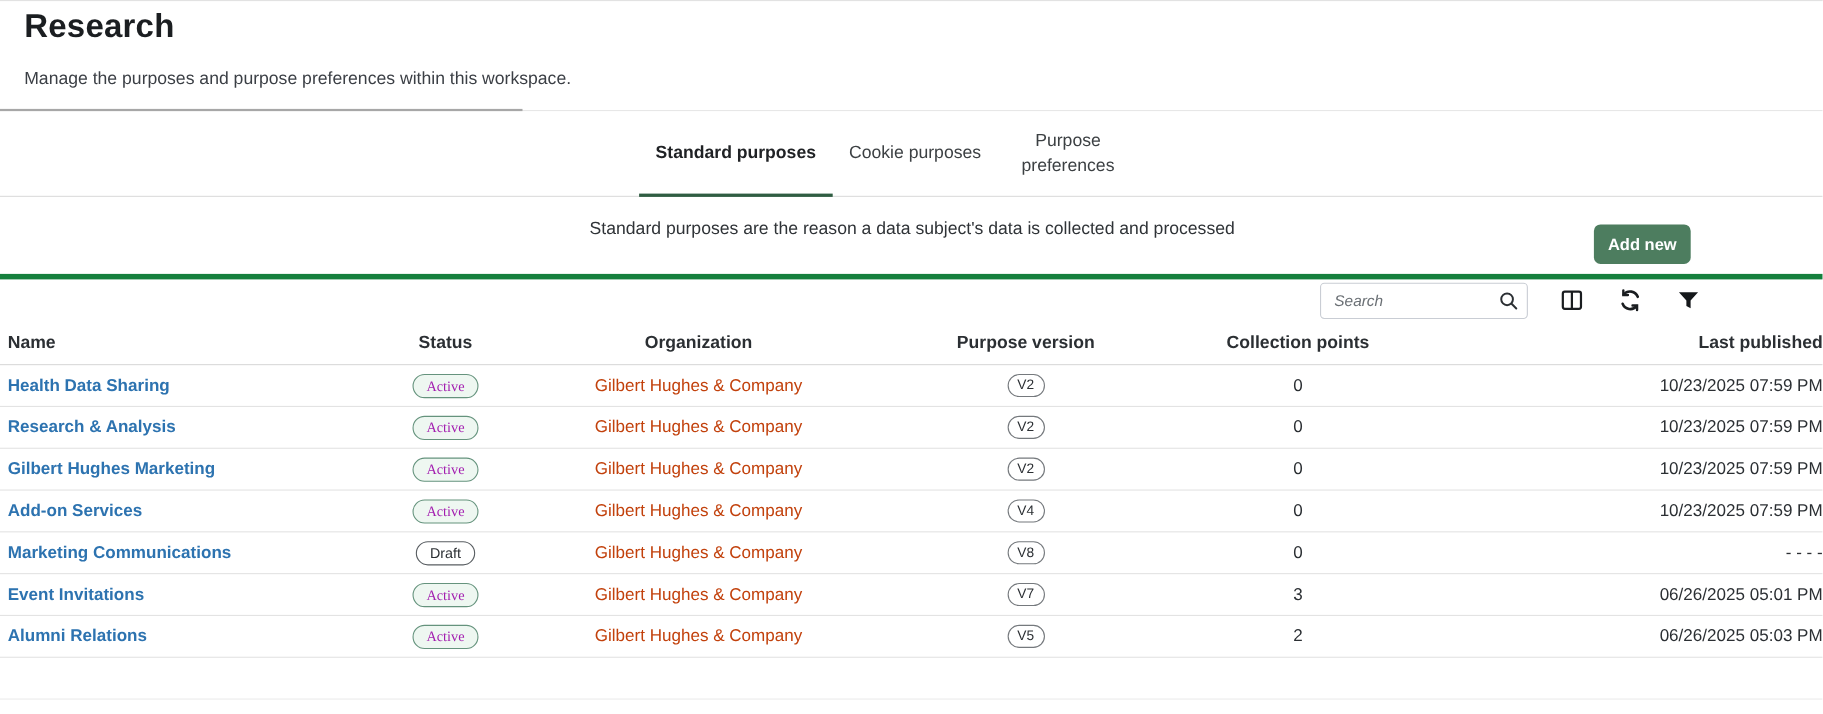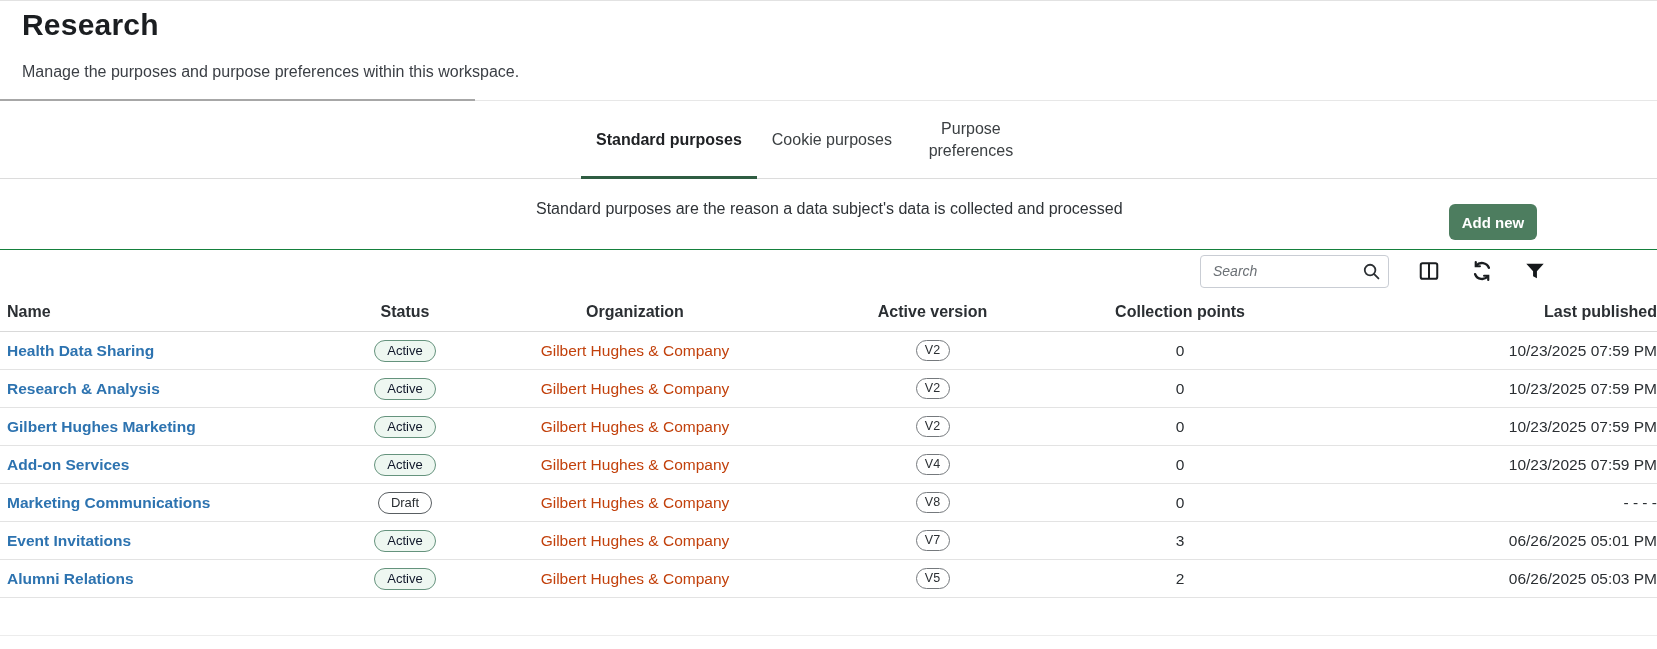--- a/index.html
+++ b/index.html
@@ -26,41 +26,41 @@
   .tab.narrow { width:128px; line-height:1.35; }
 
   
   .desc-zone { position:relative; height:70px; }
   .tab-description { position:absolute; left:536px; top:21px; font-size:16px; color:#2f3337; }
   .add-new-btn { position:absolute; right:120px; top:25px; width:88px; height:36px;
     background:var(--accent-green,#4d7d5f); color:#ffffff; font-size:15px; font-weight:700;
     border:none; border-radius:6px; cursor:pointer; font-family:inherit; }
 
   
-  .toolbar { height:43px; border-top:1px solid #15803d; display:flex; align-items:center;
+  .toolbar { height:43px; border-top:5px solid #15803d; display:flex; align-items:center;
     justify-content:flex-end; padding-right:109px; gap:27px; }
   .search-wrap { position:relative; width:189px; height:33px; }
   .search-input { width:100%; height:100%; border:1px solid #c9cdd4; border-radius:4px;
     padding:0 32px 0 12px; font-size:14px; font-style:italic; color:#444; font-family:inherit; }
   .search-input::placeholder { color:#6b7075; font-style:italic; }
   .search-icon { position:absolute; right:8px; top:7px; }
   .tool-icon { width:26px; height:26px; display:flex; align-items:center; justify-content:center; cursor:pointer; }
 
   
   .grid-row { display:grid; grid-template-columns:330px 150px 310px 285px 210px auto; align-items:center; }
   .thead { height:40px; border-bottom:1px solid #d9d9d9; font-size:16px; font-weight:700; color:#2b2f33; }
   .col-name { padding-left:7px; text-align:left; }
   .col-status, .col-org, .col-version, .col-points { text-align:center; }
   .col-published { text-align:right; padding-left:16px; }
   .trow { height:38px; border-bottom:1px solid #e3e3e3; font-size:15.5px; }
   .trow-empty { height:38px; border-bottom:1px solid #ececec; }
   .name-link { color:var(--link-blue,#2d73b0); font-weight:600; text-decoration:none; cursor:pointer; }
   .org-text { color:#c2410c; }
   .badge { display:inline-block; padding:3px 12px 4px 12px; border-radius:13px; font-size:13px; line-height:1; }
-  .badge.active { background:var(--active-badge-bg,#eef7f1); border:1.5px solid var(--active-badge-border,#65937d); color:#0f172a; }
+  .badge.active { background:var(--active-badge-bg,#eef7f1); border:1.5px solid var(--active-badge-border,#65937d); color:#a21caf;font-family:Liberation Serif, serif; }
   .badge.draft  { background:#ffffff; border:1.5px solid #595e62; color:#2b2f33; }
   .version-pill { display:inline-block; min-width:34px; padding:3px 8px 4px 8px; border:1.2px solid #75797d;
     border-radius:11px; font-size:12.5px; color:#2b2f33; background:#fff; line-height:1; }
   .points-text, .date-text { color:#2b2f33; }
 </style>
 </head>
 <body>
 
 <div class="page-header">
   <div class="page-title">Research</div>
@@ -112,21 +112,21 @@
     <svg width="22" height="22" viewBox="0 0 24 24">
         <path d="M2.5 4h19l-7.4 8.3V20l-4.2-2.3v-5.4z" fill="#15181b"></path>
       </svg>
   </div>
 </div>
 
 <div class="grid-row thead">
   <div class="col-name">Name</div>
   <div class="col-status">Status</div>
   <div class="col-org">Organization</div>
-  <div class="col-version">Active version</div>
+  <div class="col-version">Purpose version</div>
   <div class="col-points">Collection points</div>
   <div class="col-published">Last published</div>
 </div>
 
 <div id="table-body">
   <div class="grid-row trow">
     <div class="col-name"><a class="name-link">Health Data Sharing</a></div>
     <div class="col-status"><span class="badge active">Active</span></div>
     <div class="col-org"><span class="org-text">Gilbert Hughes &amp; Company</span></div>
     <div class="col-version"><span class="version-pill">V2</span></div>

